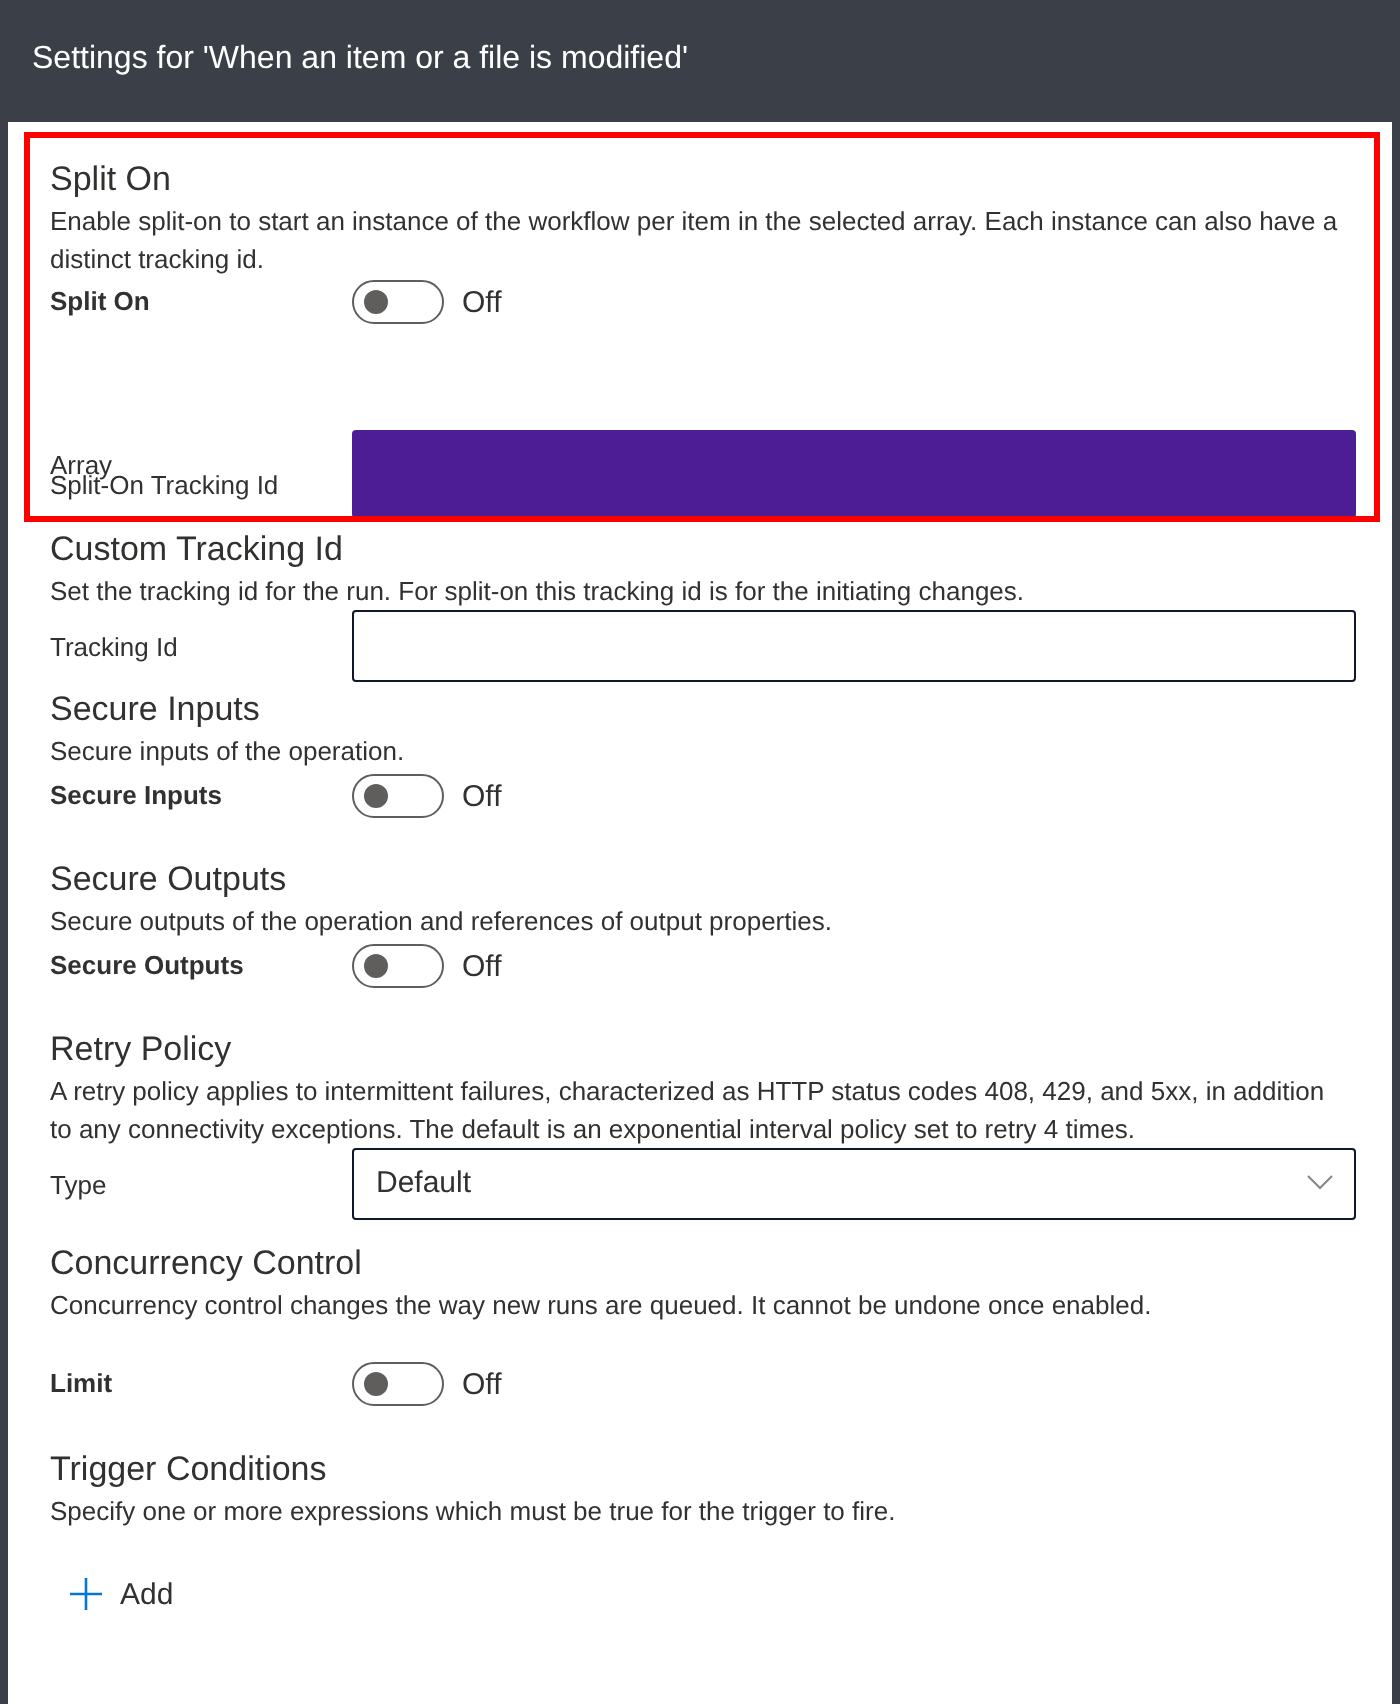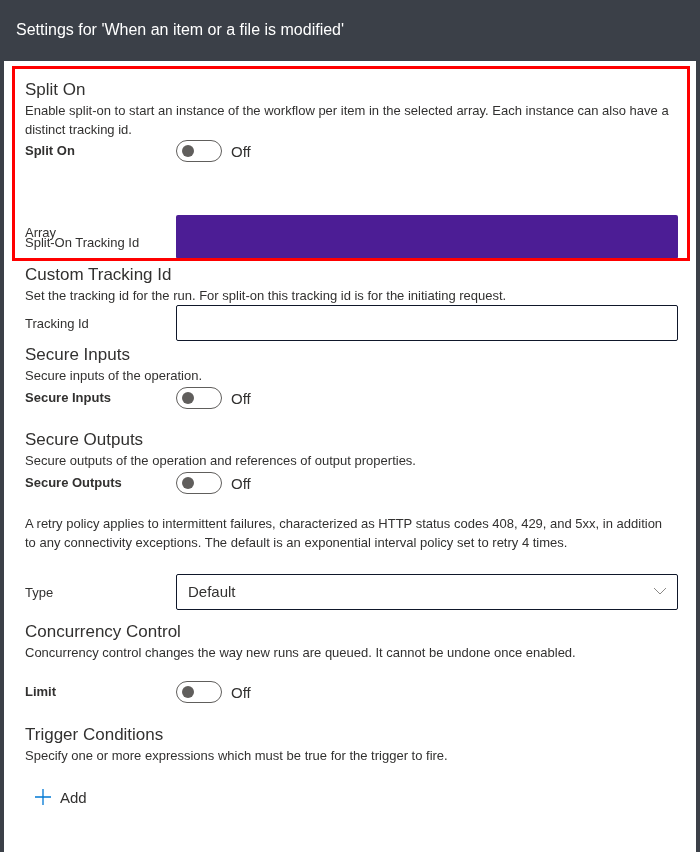--- a/index.html
+++ b/index.html
@@ -69,21 +69,21 @@
 <div class="row" style="top:223px;">
   <span class="row-label" style="top:2px;">Split-On Tracking Id</span>
   <div class="field disabled">
     <span class="val"></span>
   </div>
 </div>
 <div class="highlight"></div>
 
 <div class="section" style="top:264px;">
   <div class="sec-title">Custom Tracking Id</div>
-  <div class="sec-desc">Set the tracking id for the run. For split-on this tracking id is for the initiating request.</div>
+  <div class="sec-desc">Set the tracking id for the run. For split-on this tracking id is for the initiating changes.</div>
 </div>
 <div class="row" style="top:305px;">
   <span class="row-label" style="top:1px;">Tracking Id</span>
   <div class="field text">
     <span class="val"></span>
   </div>
 </div>
 
 <div class="section" style="top:344px;">
   <div class="sec-title">Secure Inputs</div>
@@ -107,20 +107,21 @@
   <span class="row-label bold" style="line-height:24px;">Secure Outputs</span>
   <div class="toggle-wrap">
     <div class="toggle">
         <div class="knob"></div>
       </div>
     <span class="toggle-state">Off</span>
   </div>
 </div>
 
 <div class="section" style="top:514px;">
+  <div class="sec-title">Retry Policy</div>
   <div class="sec-desc" style="width:650px;">A retry policy applies to intermittent failures, characterized as HTTP status codes 408, 429, and 5xx, in addition to any connectivity exceptions. The default is an exponential interval policy set to retry 4 times.</div>
 </div>
 <div class="row" style="top:574px;">
   <span class="row-label" style="top:1px;">Type</span>
   <div class="field text">
     <span class="val">Default</span>
     <svg class="chev" viewBox="0 0 14 10">
         <polyline points="1,2 7,8 13,2" fill="none" stroke="#8a8886" stroke-width="1"></polyline>
       </svg>
   </div>

